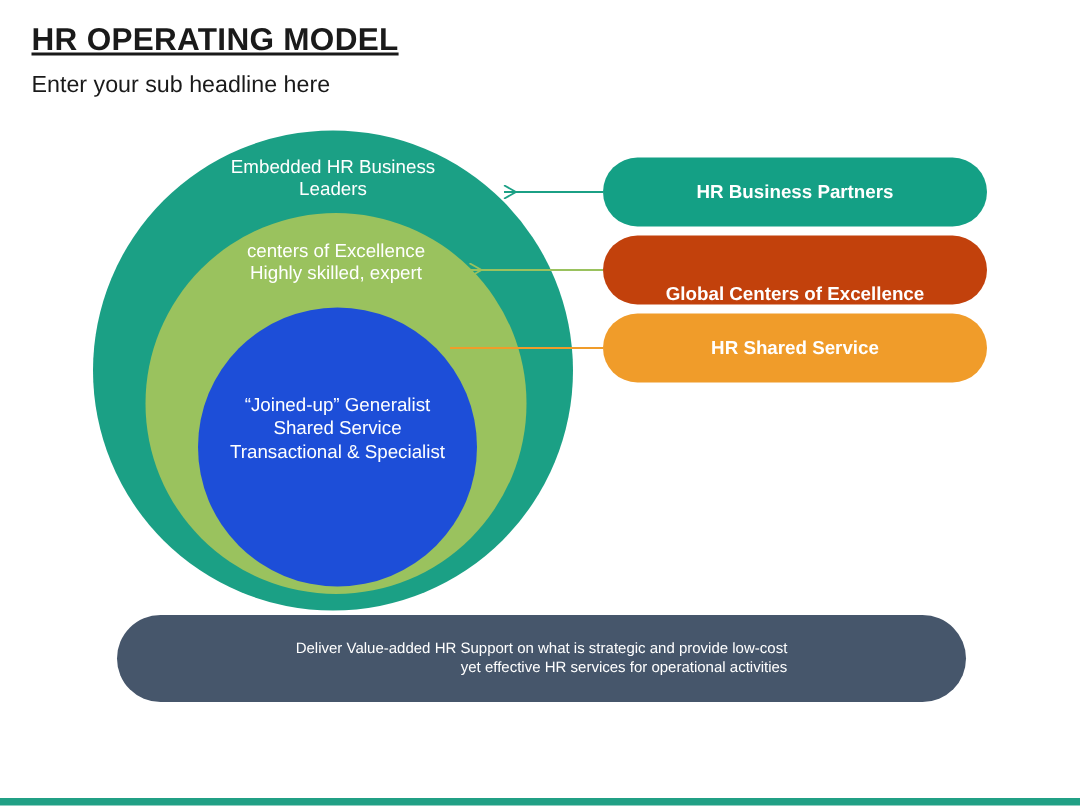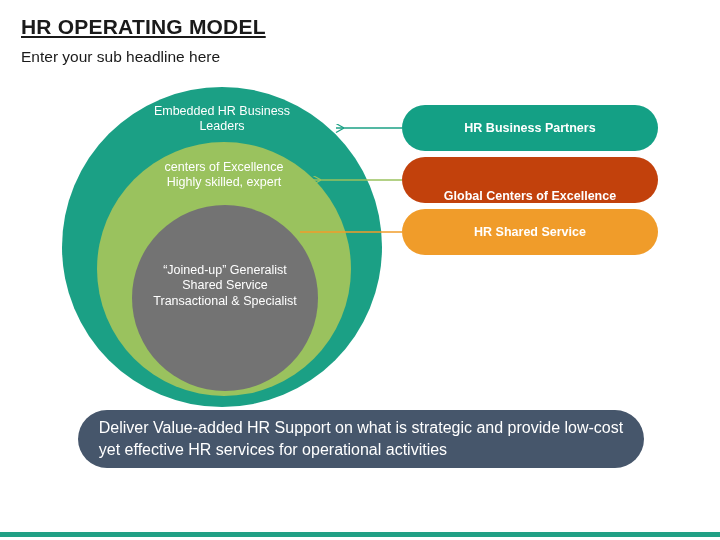--- a/index.html
+++ b/index.html
@@ -73,21 +73,21 @@
     align-items: flex-start;
   }
   #circle-middle .circle-label {
     margin-top: 18px;
     width: 190px;
     font-size: 12.5px;
   }
   #circle-inner {
     left: 70px; top: 118px;
     width: 186px; height: 186px;
-    background: #737373;
+    background: #1d4ed8;
     align-items: flex-start;
   }
   #circle-inner .circle-label {
     margin-top: 58px;
     width: 176px;
     font-size: 12.5px;
   }
   .circle-label span { display: block; }
 
   
@@ -123,22 +123,22 @@
     left: 78px;
     top: 410px;
     width: 566px;
     height: 58px;
     border-radius: 29px;
     background: #46566b;
     display: flex;
     align-items: center;
     justify-content: center;
     color: #ffffff;
-    font-size: 16px;
-    text-align: left;
+    font-size: 10px;
+    text-align: right;
     line-height: 1.35;
   }
   #footer-banner .banner-text span { display: block; }
 
   
   #bottom-bar {
     position: absolute;
     left: 0;
     top: 532px;
     width: 720px;

